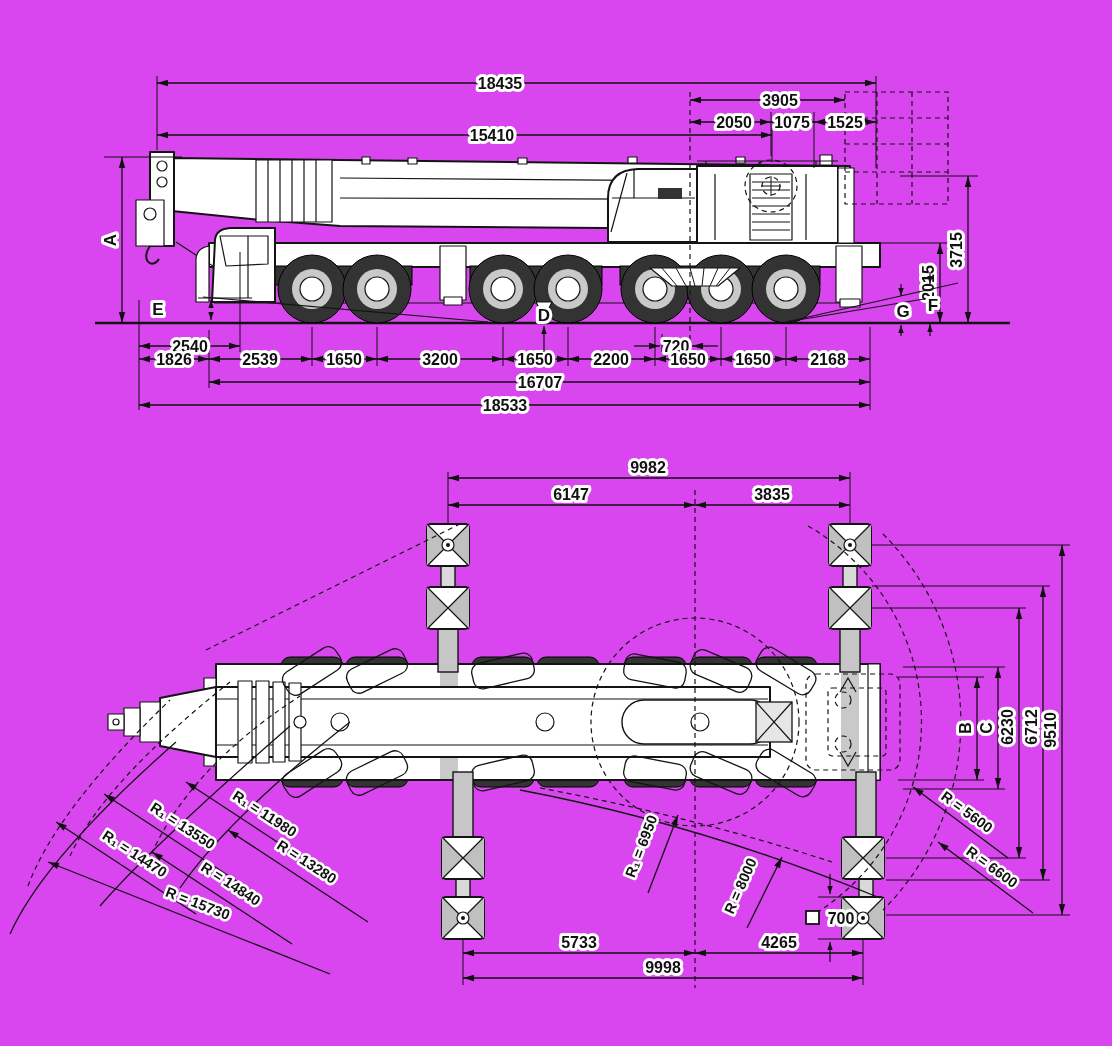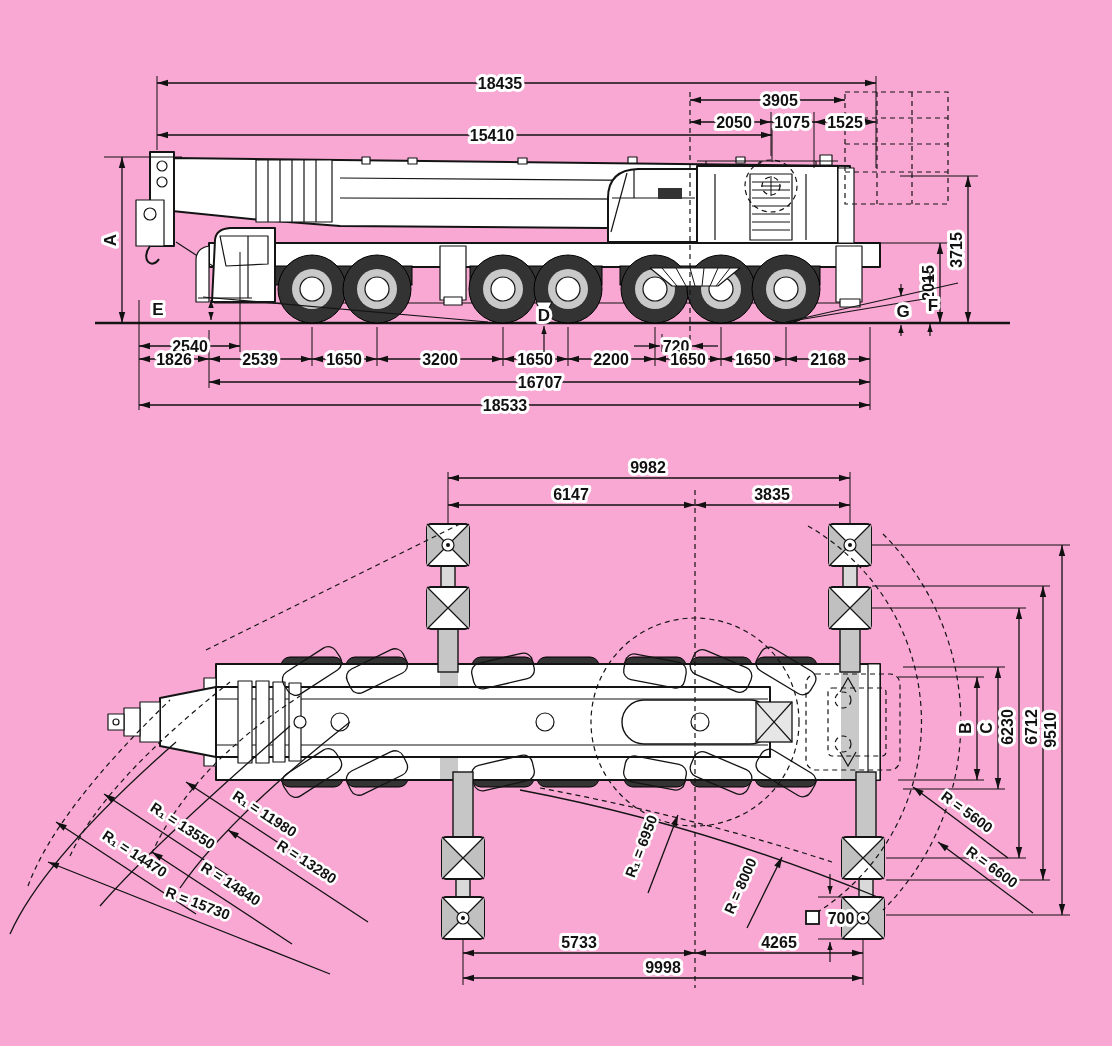--- a/index.html
+++ b/index.html
@@ -1,16 +1,16 @@
 <!DOCTYPE html>
 <html><head>
 <meta charset="utf-8">
 <style>
   html,body{margin:0;padding:0;background:#fff;}
-  .stage{width:1112px;height:1046px;position:relative;background:#f9a8d4;font-family:"Liberation Sans",sans-serif;}
+  .stage{width:1112px;height:1046px;position:relative;background:#d946ef;font-family:"Liberation Sans",sans-serif;}
   svg{display:block;}
   .b2{fill:#fff;stroke:#141414;stroke-width:2;stroke-linejoin:round;}
   .b1{fill:#fff;stroke:#141414;stroke-width:1.2;stroke-linejoin:round;}
   .nf{fill:none;}
   .dk{fill:#333;stroke:#000;stroke-width:1;}
   .gy{fill:#c6c6c6;stroke:#141414;stroke-width:1.4;}
   .gy2{fill:#d9d9d9;stroke:#141414;stroke-width:1.4;}
   .dim{stroke:#111;stroke-width:1.3;fill:none;marker-start:url(#ah);marker-end:url(#ah);}
   .dimE{stroke:#111;stroke-width:1.3;fill:none;marker-end:url(#ah);}
   .dimS{stroke:#111;stroke-width:1.2;fill:none;marker-end:url(#ahs);}

